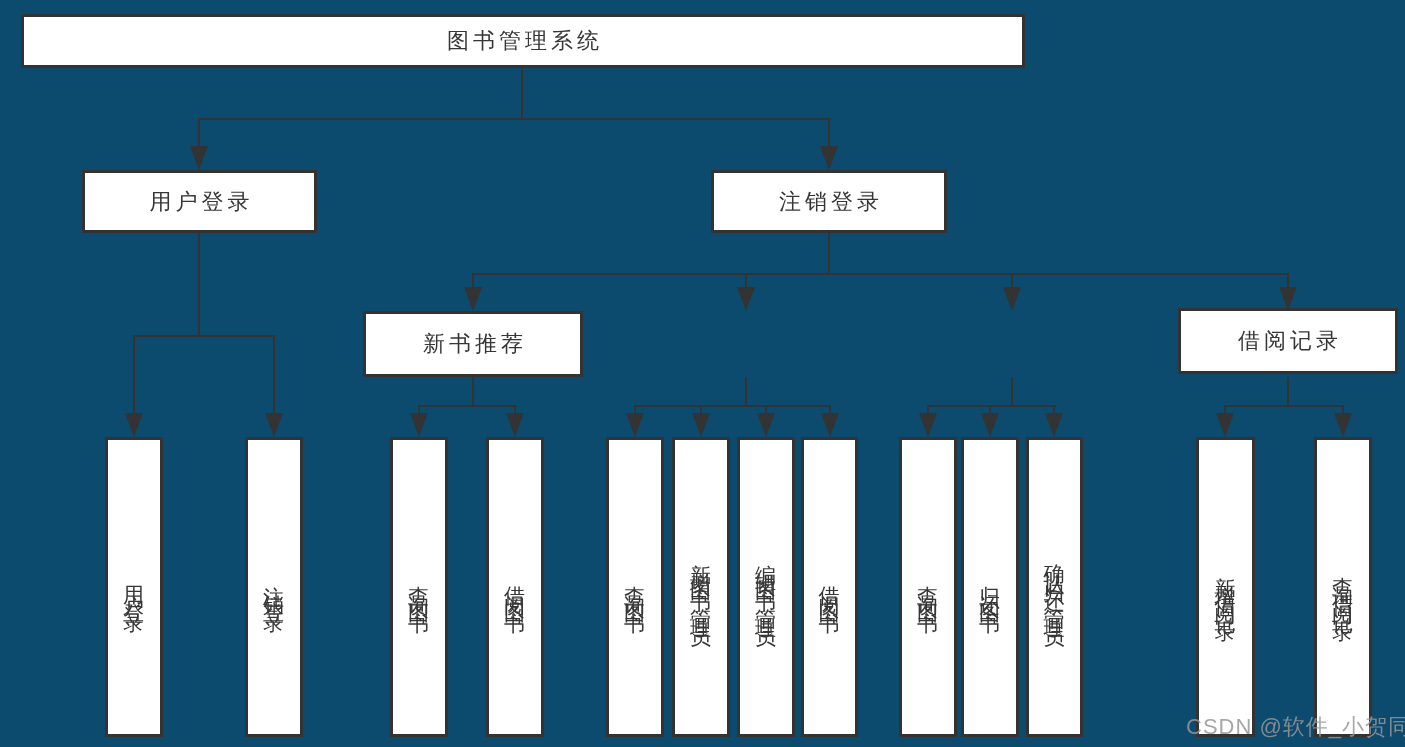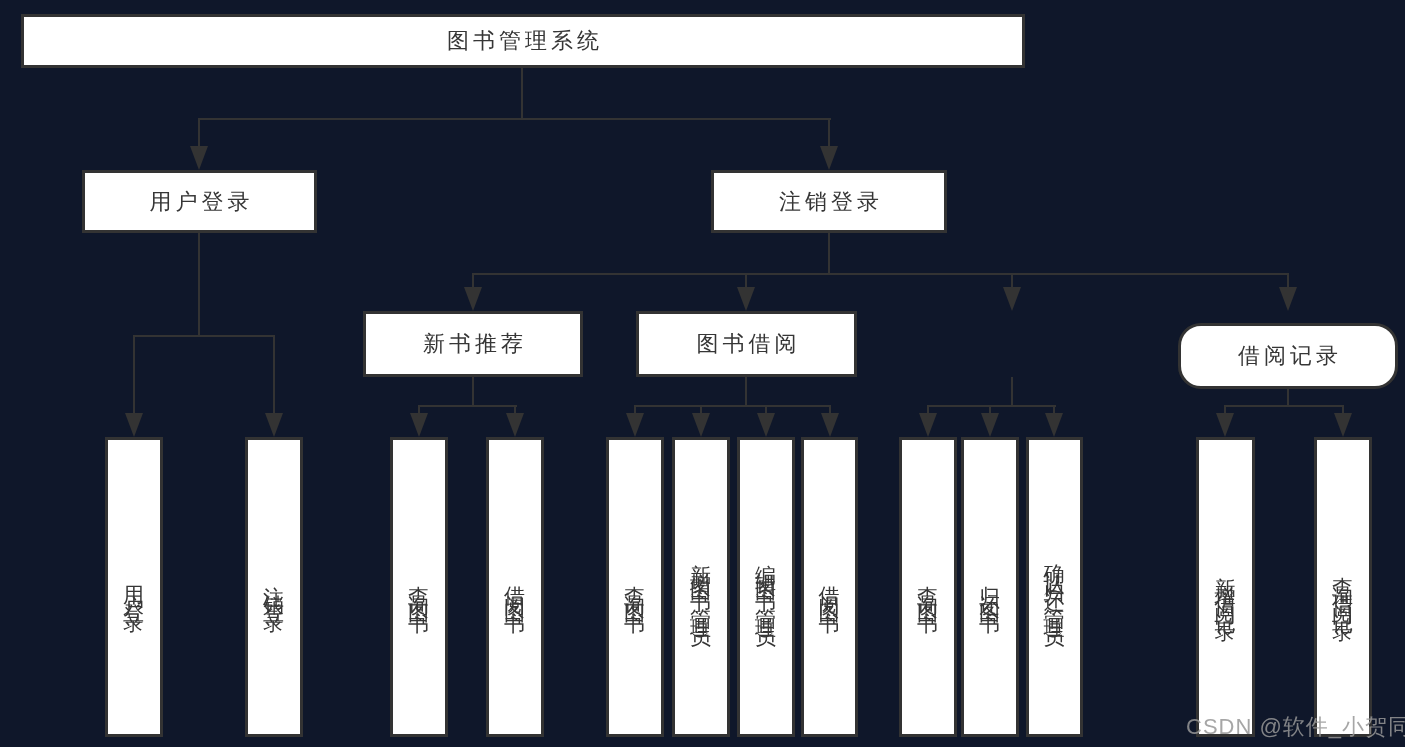--- a/index.html
+++ b/index.html
@@ -1,17 +1,17 @@
 <!DOCTYPE html>
 <html><head>
 <meta charset="utf-8">
 <style>
   html,body{margin:0;padding:0;background:#ffffff;}
   .canvas{
-    position:relative;width:1405px;height:747px;background:#0f172a;
+    position:relative;width:1405px;height:747px;background:#0c4a6e;
     font-family:"Liberation Sans",sans-serif;overflow:hidden;
   }
   .box{
     position:absolute;box-sizing:border-box;background:#ffffff;
     border:3px solid #333333;display:flex;align-items:center;justify-content:center;
     color:#363636;z-index:1;
   }
   .hbox{font-size:22px;letter-spacing:4px;}
   .hbox .lbl{text-indent:4px;white-space:nowrap;}
   .leaf{font-size:21px;}
@@ -68,24 +68,21 @@
   <div class="vl" style="left:745px;top:273px;height:14px;"></div>
   <div class="ah" style="left:737px;top:287px;"></div>
   <div class="vl" style="left:1011px;top:273px;height:14px;"></div>
   <div class="ah" style="left:1003px;top:287px;"></div>
   <div class="vl" style="left:1287px;top:273px;height:14px;"></div>
   <div class="ah" style="left:1279px;top:287px;"></div>
 
   <div class="box hbox" style="left:363px;top:311px;width:220px;height:66px;text-align:center;">
     <span class="lbl">新书推荐</span>
   </div>
-  <div class="box hbox" style="left:636px;top:311px;width:221px;height:66px;">
-    <span class="lbl">图书借阅</span>
-  </div>
-  <div class="box hbox" style="left:1178px;top:323px;width:220px;height:66px;border-radius:23px;">
+  <div class="box hbox" style="left:1178px;top:308px;width:220px;height:66px;">
     <span class="lbl">借阅记录</span>
   </div>
 
   <div class="vl" style="left:472px;top:377px;height:30px;"></div>
   <div class="hl" style="left:418px;top:405px;width:99px;"></div>
   <div class="vl" style="left:418px;top:405px;height:12px;"></div>
   <div class="ah" style="left:410px;top:413px;"></div>
   <div class="vl" style="left:514px;top:405px;height:12px;"></div>
   <div class="ah" style="left:506px;top:413px;"></div>
 

